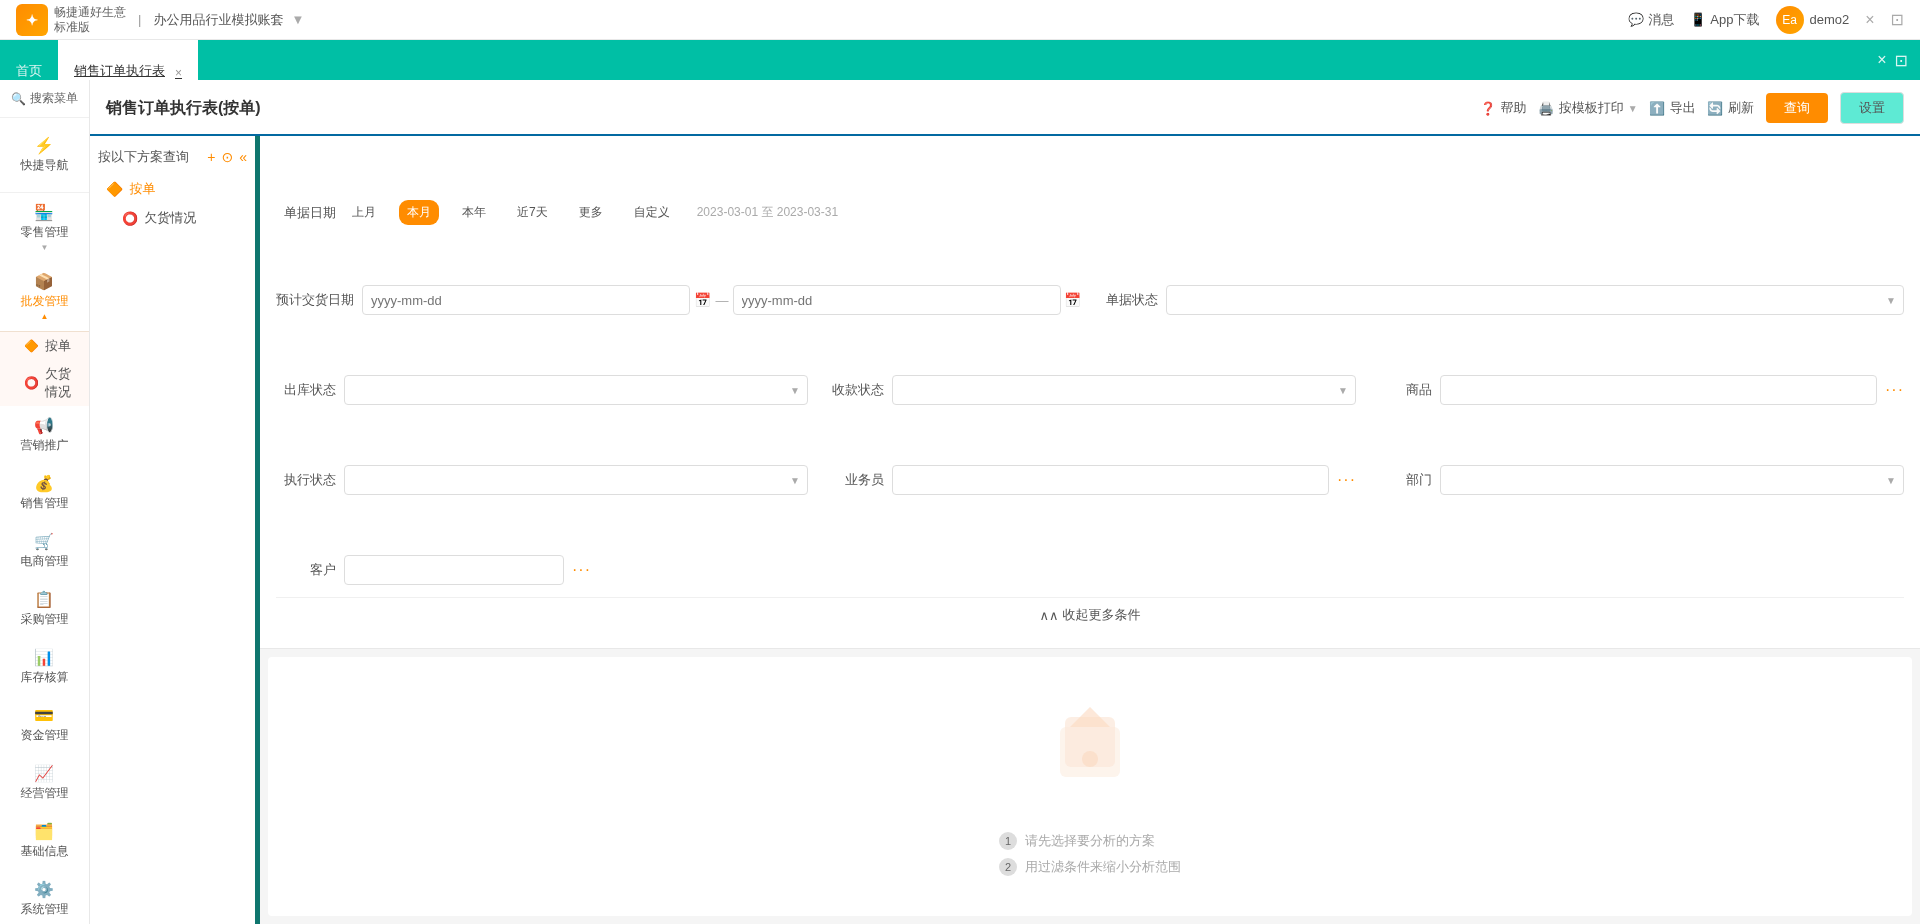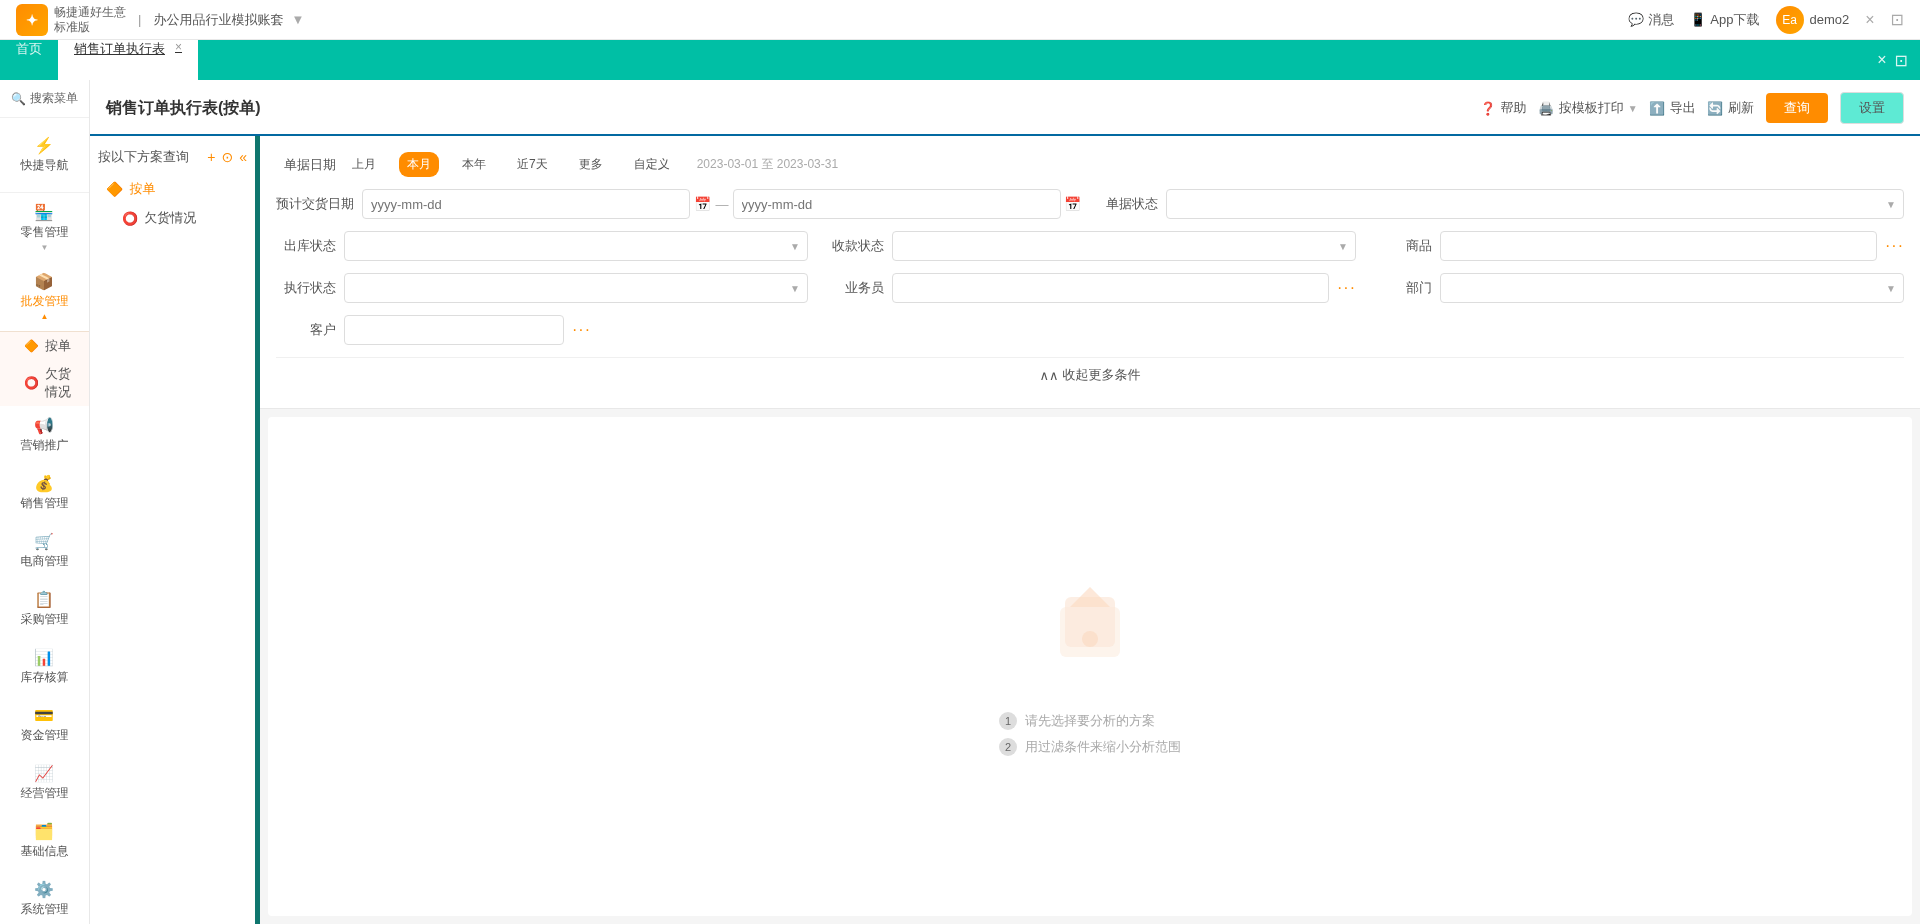--- a/index.html
+++ b/index.html
@@ -41,21 +41,21 @@
     .tab-bar {
       height: 40px;
       background: #00bfa5;
       display: flex;
       align-items: center;
       padding: 0 0;
     }
     .tab-item {
       height: 40px;
       display: flex;
-      align-items: flex-start;
+      align-items: flex-end;
       padding: 0 16px;
       cursor: pointer;
       color: rgba(255,255,255,0.85);
       font-size: 13px;
       gap: 6px;
     }
     .tab-item.home { background: transparent; }
     .tab-item.active {
       background: #fff;
       color: #333;
@@ -251,20 +251,21 @@
       align-items: center;
       gap: 16px;
       margin-bottom: 12px;
     }
     .filter-row:last-child { margin-bottom: 0; }
     .filter-field {
       display: flex;
       align-items: center;
       gap: 8px;
       flex: 1;
+      margin-top: 48px;
     }
     .filter-label {
       color: #555;
       font-size: 13px;
       white-space: nowrap;
       min-width: 60px;
       text-align: right;
     }
     .filter-input {
       flex: 1;

